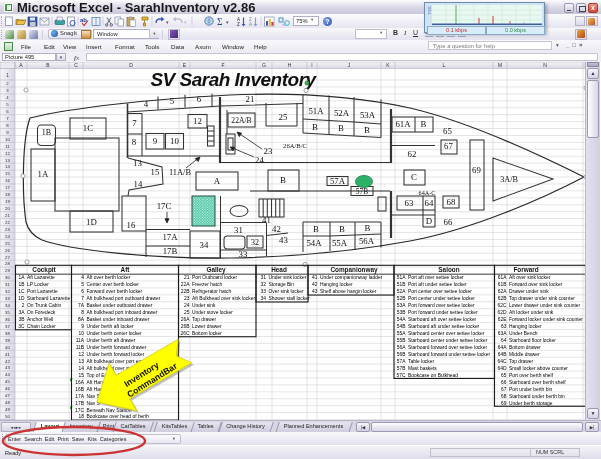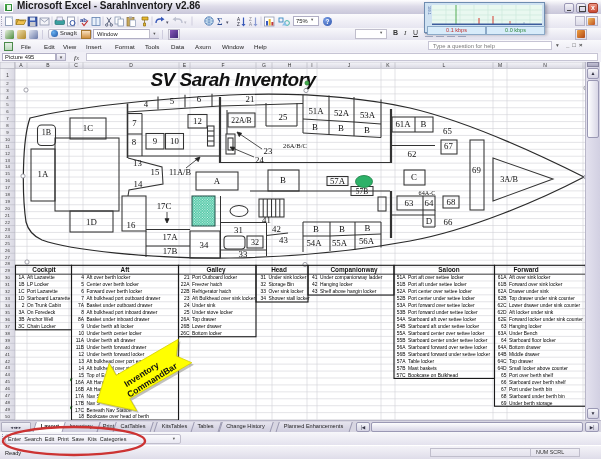--- a/index.html
+++ b/index.html
@@ -7,21 +7,21 @@
 
 <div class="abs" style="left:0;top:0;width:601px;height:459px;background:#f1f0f6;border-left:1px solid #8886a0;border-right:1px solid #8886a0;box-sizing:border-box;">
 </div>
 
 <div class="abs" style="left:0;top:0;width:601px;height:14px;background:linear-gradient(#fdfdfe,#dedce9 45%,#c9c7da);border-bottom:1px solid #b4b2c6;">
 
   <div class="abs" style="left:4px;top:2.5px;width:9px;height:9px;background:linear-gradient(135deg,#4ca94c,#1f7a2d);border:1px solid #fff;box-sizing:border-box;">
       <div class="abs" style="left:1.5px;top:1px;width:4px;height:5.5px;background:#e8f5e8;"></div>
     </div>
 
-  <div class="abs" style="left:17px;top:0;font-size:10px;font-weight:bold;color:#1a1a1a;">Microsoft Excel - SarahInventory v2.86</div>
+  <div class="abs" style="left:17px;top:0;font-size:13px;font-weight:bold;color:#1a1a1a;">Microsoft Excel - SarahInventory v2.86</div>
 
   <div class="abs" style="left:564px;top:2.5px;width:10px;height:10px;background:linear-gradient(#f4f3f8,#cfcde0);border:1px solid #9a97b5;border-radius:2px;box-sizing:border-box;">
       <div class="abs" style="left:2px;top:6px;width:4px;height:1.5px;background:#444;"></div>
     </div>
 
   <div class="abs" style="left:576px;top:2.5px;width:10px;height:10px;background:linear-gradient(#f4f3f8,#cfcde0);border:1px solid #9a97b5;border-radius:2px;box-sizing:border-box;">
       <div class="abs" style="left:2px;top:2px;width:4.5px;height:4.5px;border:1.2px solid #444;"></div>
     </div>
 
   <div class="abs" style="left:588px;top:2.5px;width:10px;height:10px;background:linear-gradient(#ec9684,#ca4a33);border:1px solid #a53c2a;border-radius:2px;box-sizing:border-box;color:#fff;font-size:7px;font-weight:bold;text-align:center;line-height:8px;">x</div>

